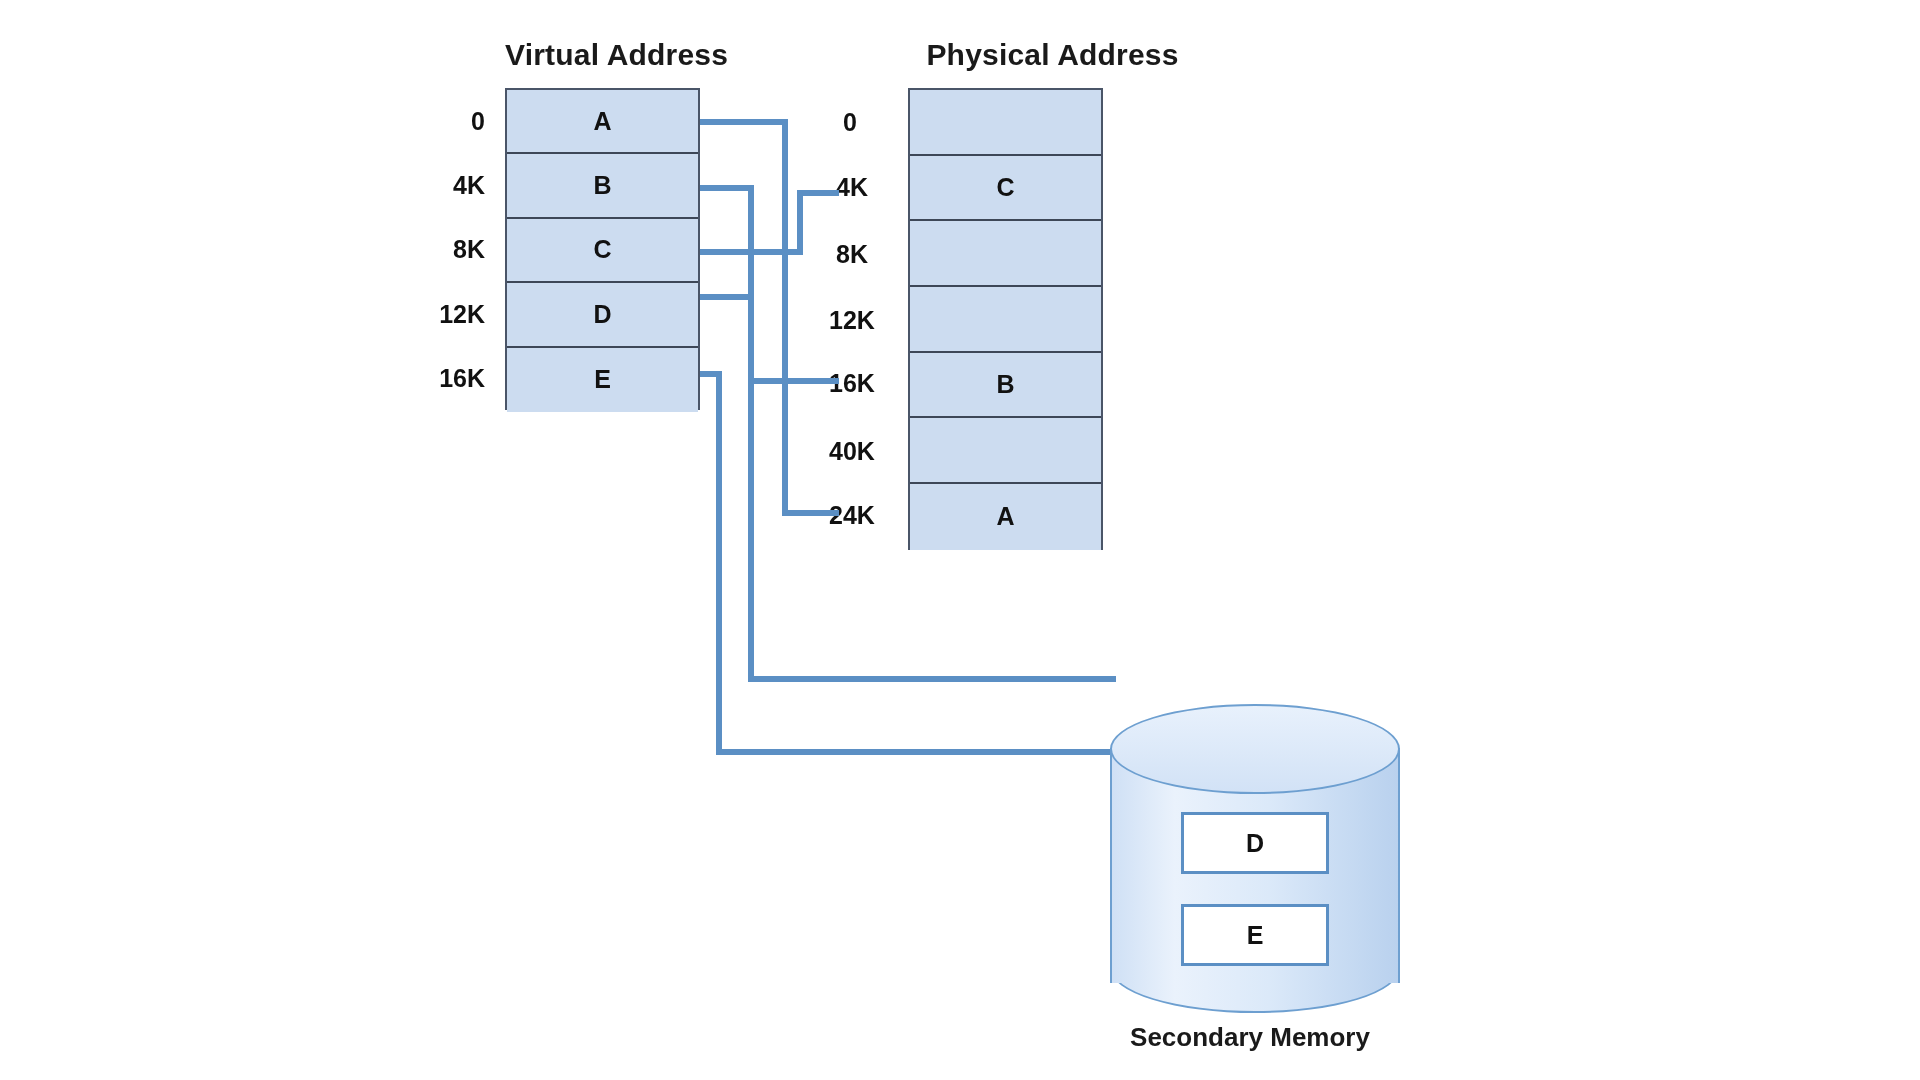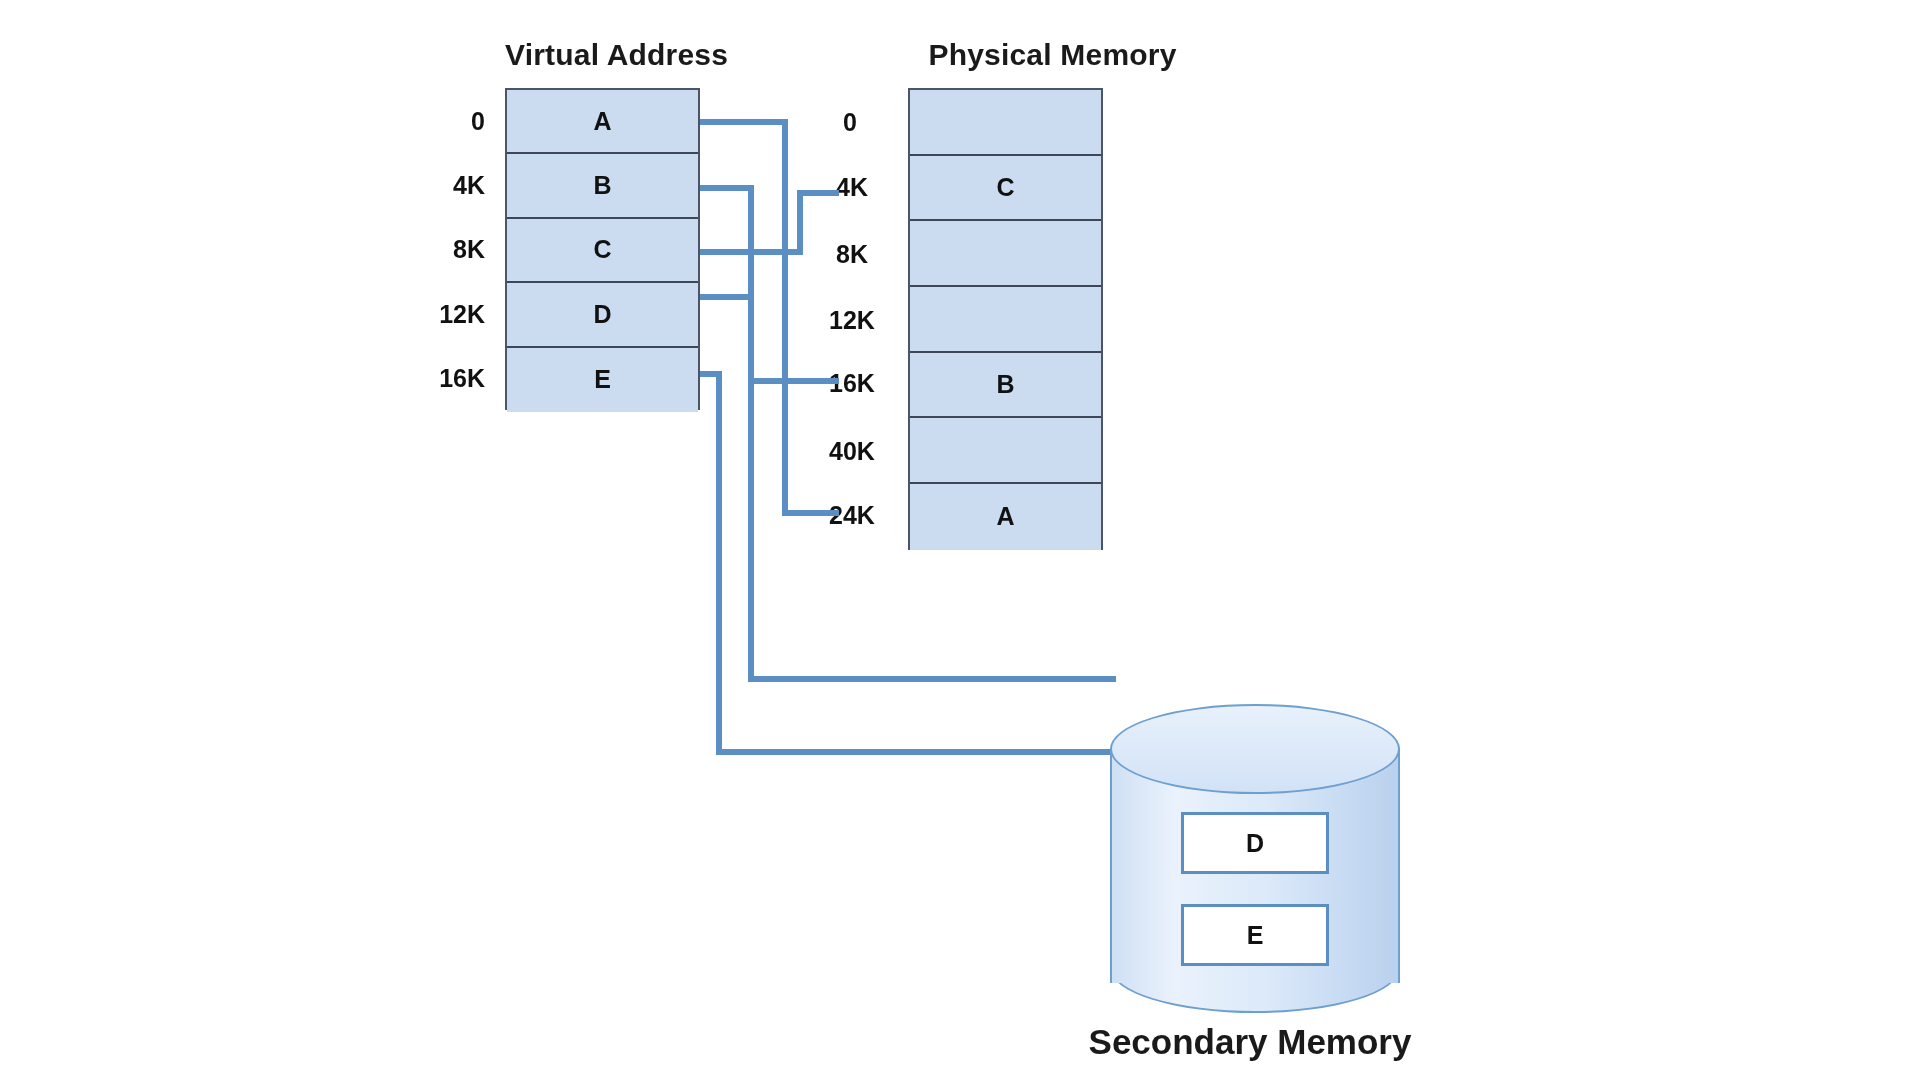--- a/index.html
+++ b/index.html
@@ -21,21 +21,21 @@
     letter-spacing:0.2px;
     white-space:nowrap;
     text-align:center;
   }
   #virtual-title{left:505px;top:38px;width:200px;}
   #physical-title{left:905px;top:38px;width:295px;}
 
   #secondary-caption{
     position:absolute;
     left:1050px;top:1022px;width:400px;
-    font-size:35px;font-weight:700;color:#1a1a1a;
+    font-size:26px;font-weight:700;color:#1a1a1a;
     text-align:center;white-space:nowrap;
   }
 
   
   .mem-table{
     position:absolute;
     box-sizing:border-box;
     border:2px solid #4a5568;
     background:#c7d7ee;
   }
@@ -110,21 +110,21 @@
 
   #connectors{position:absolute;left:0;top:0;width:1920px;height:1080px;pointer-events:none;}
 </style>
 </head>
 <body>
 
 <div id="stage">
 
   <div class="title" id="virtual-title">Virtual Address</div>
 
-  <div class="title" id="physical-title">Physical Memory</div>
+  <div class="title" id="physical-title">Physical Address</div>
 
   <div class="mem-table" id="virtual-table">
     <div class="mem-row">A</div>
     <div class="mem-row">B</div>
     <div class="mem-row">C</div>
     <div class="mem-row">D</div>
     <div class="mem-row">E</div>
   </div>
 
   <div class="addr-label addr-left" style="left:405px;top:107px;">0</div>

